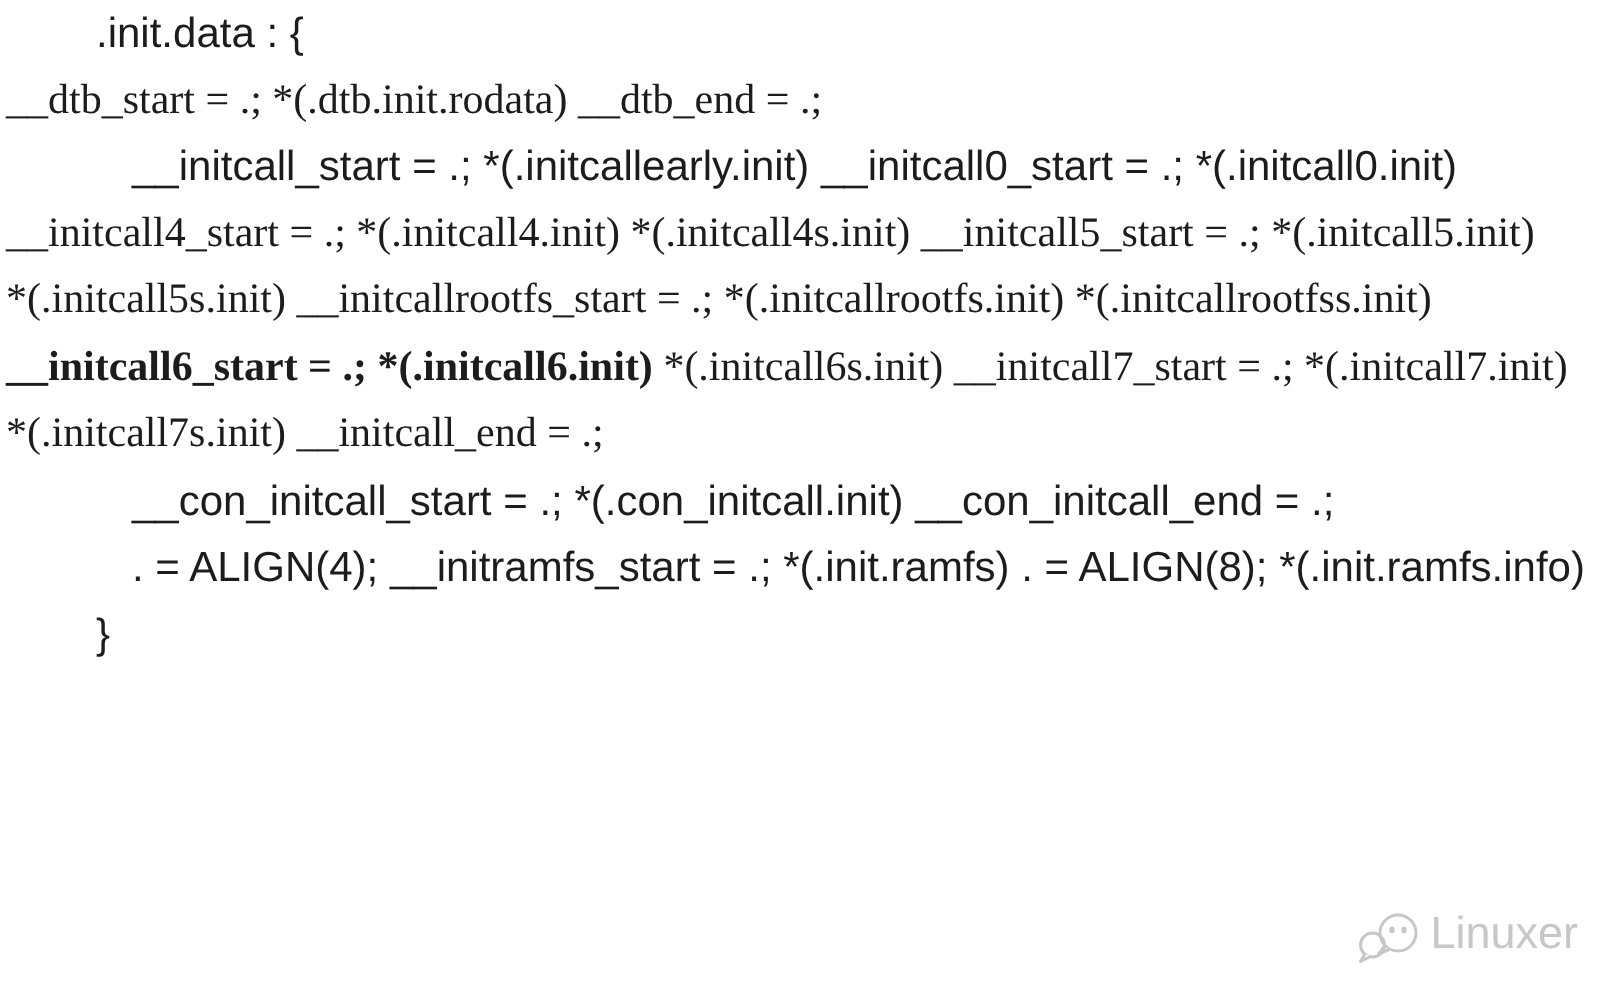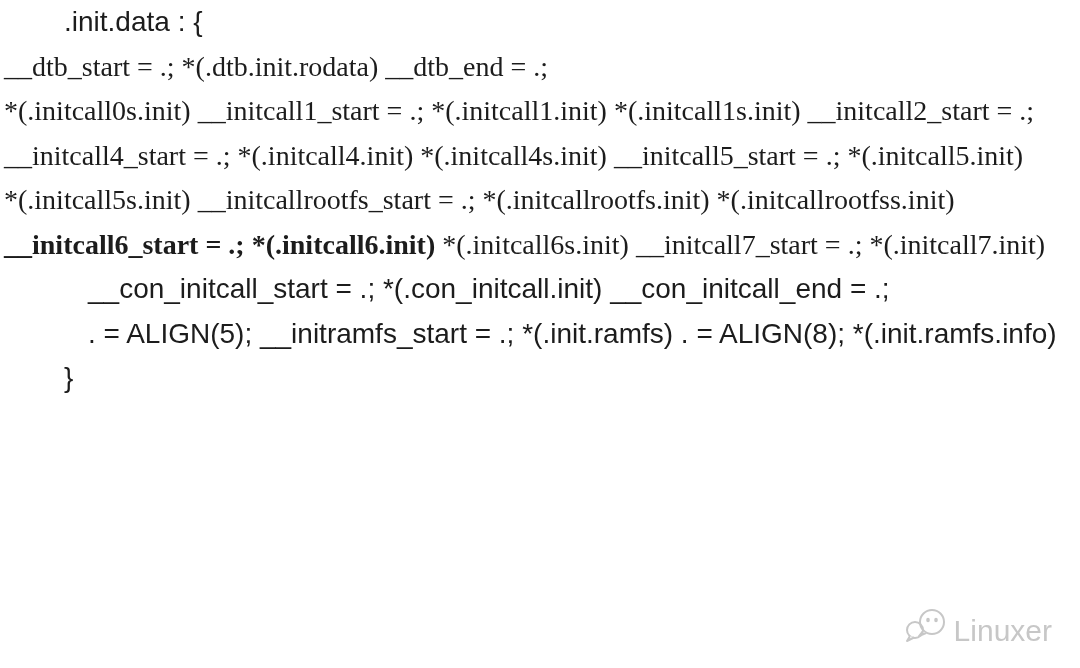--- a/index.html
+++ b/index.html
@@ -32,21 +32,21 @@
   .indent-none  { padding-left: 4px; font-family: Liberation Serif, serif; }
   .indent-brace { padding-left: 64px; }
   .indent-tab   { padding-left: 88px; }
   .seg { font-weight: 400; }
   .seg.bold { font-weight: 700; }
   .watermark {
     position: absolute;
     right: 28px;
     bottom: 20px;
     display: flex;
-    align-items: flex-end;
+    align-items: flex-start;
     gap: 5px;
     pointer-events: none;
   }
   .watermark-text {
     font-size: 30px;
     color: #c7c7c7;
     text-shadow: -1px -1px 0 rgba(255,255,255,0.9);
     font-family: "Liberation Sans", sans-serif;
   }
   .watermark-icon svg {
@@ -54,26 +54,27 @@
   }
 </style>
 </head>
 <body>
 
 <div class="page">
 
   <div class="code-block">
       <div class="line indent-brace"><span class="seg">.init.data : {</span></div>
       <div class="line indent-none"><span class="seg">__dtb_start = .; *(.dtb.init.rodata) __dtb_end = .;</span></div>
-      <div class="line indent-none"><span class="seg">*(.initcall0s.init) __initcall1_start = .; *(.initcall1.init) *(.initcall1s.init) __initcall2_start = .;</span></div>
+      <div class="line indent-tab"><span class="seg">__initcall_start = .; *(.initcallearly.init) __initcall0_start = .; *(.initcall0.init)</span></div>
       <div class="line indent-none"><span class="seg">__initcall4_start = .; *(.initcall4.init) *(.initcall4s.init) __initcall5_start = .; *(.initcall5.init)</span></div>
       <div class="line indent-none"><span class="seg">*(.initcall5s.init) __initcallrootfs_start = .; *(.initcallrootfs.init) *(.initcallrootfss.init)</span></div>
       <div class="line indent-none"><span class="seg bold">__initcall6_start = .; *(.initcall6.init)</span><span class="seg"> *(.initcall6s.init) __initcall7_start = .; *(.initcall7.init)</span></div>
+      <div class="line indent-none"><span class="seg">*(.initcall7s.init) __initcall_end = .;</span></div>
       <div class="line indent-tab"><span class="seg">__con_initcall_start = .; *(.con_initcall.init) __con_initcall_end = .;</span></div>
-      <div class="line indent-tab"><span class="seg">. = ALIGN(5); __initramfs_start = .; *(.init.ramfs) . = ALIGN(8); *(.init.ramfs.info)</span></div>
+      <div class="line indent-tab"><span class="seg">. = ALIGN(4); __initramfs_start = .; *(.init.ramfs) . = ALIGN(8); *(.init.ramfs.info)</span></div>
       <div class="line indent-brace"><span class="seg">}</span></div>
     </div>
 
   <div class="watermark">
     <span class="watermark-icon">
       <svg width="44" height="42" viewBox="0 0 44 42">
         <g fill="none" stroke="#c7c7c7" stroke-width="2">
           <circle cx="27" cy="16" r="12"></circle>
           <path d="M18 25 L14 30 L21 27" fill="#ffffff" stroke="#c7c7c7" stroke-width="2" stroke-linejoin="round"></path>
           <circle cx="10" cy="24" r="8"></circle>

